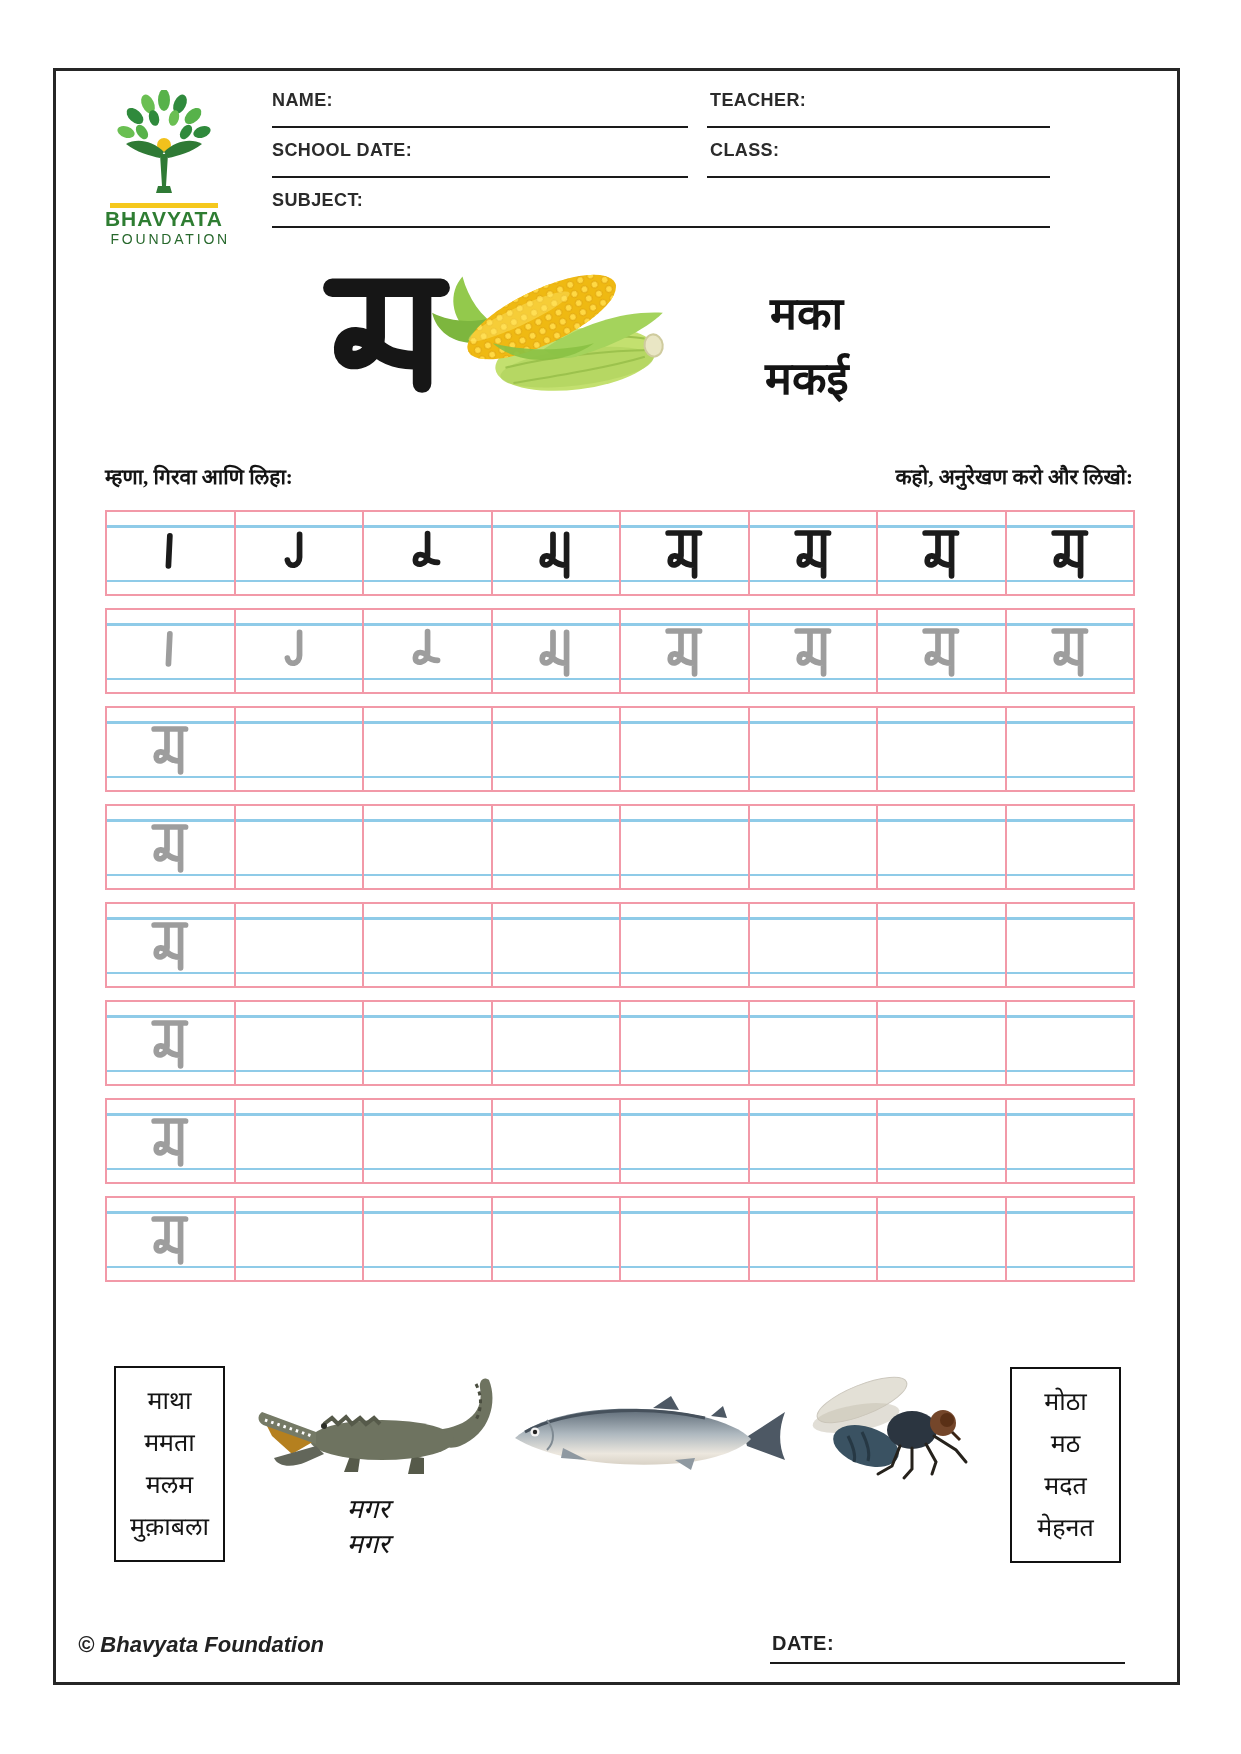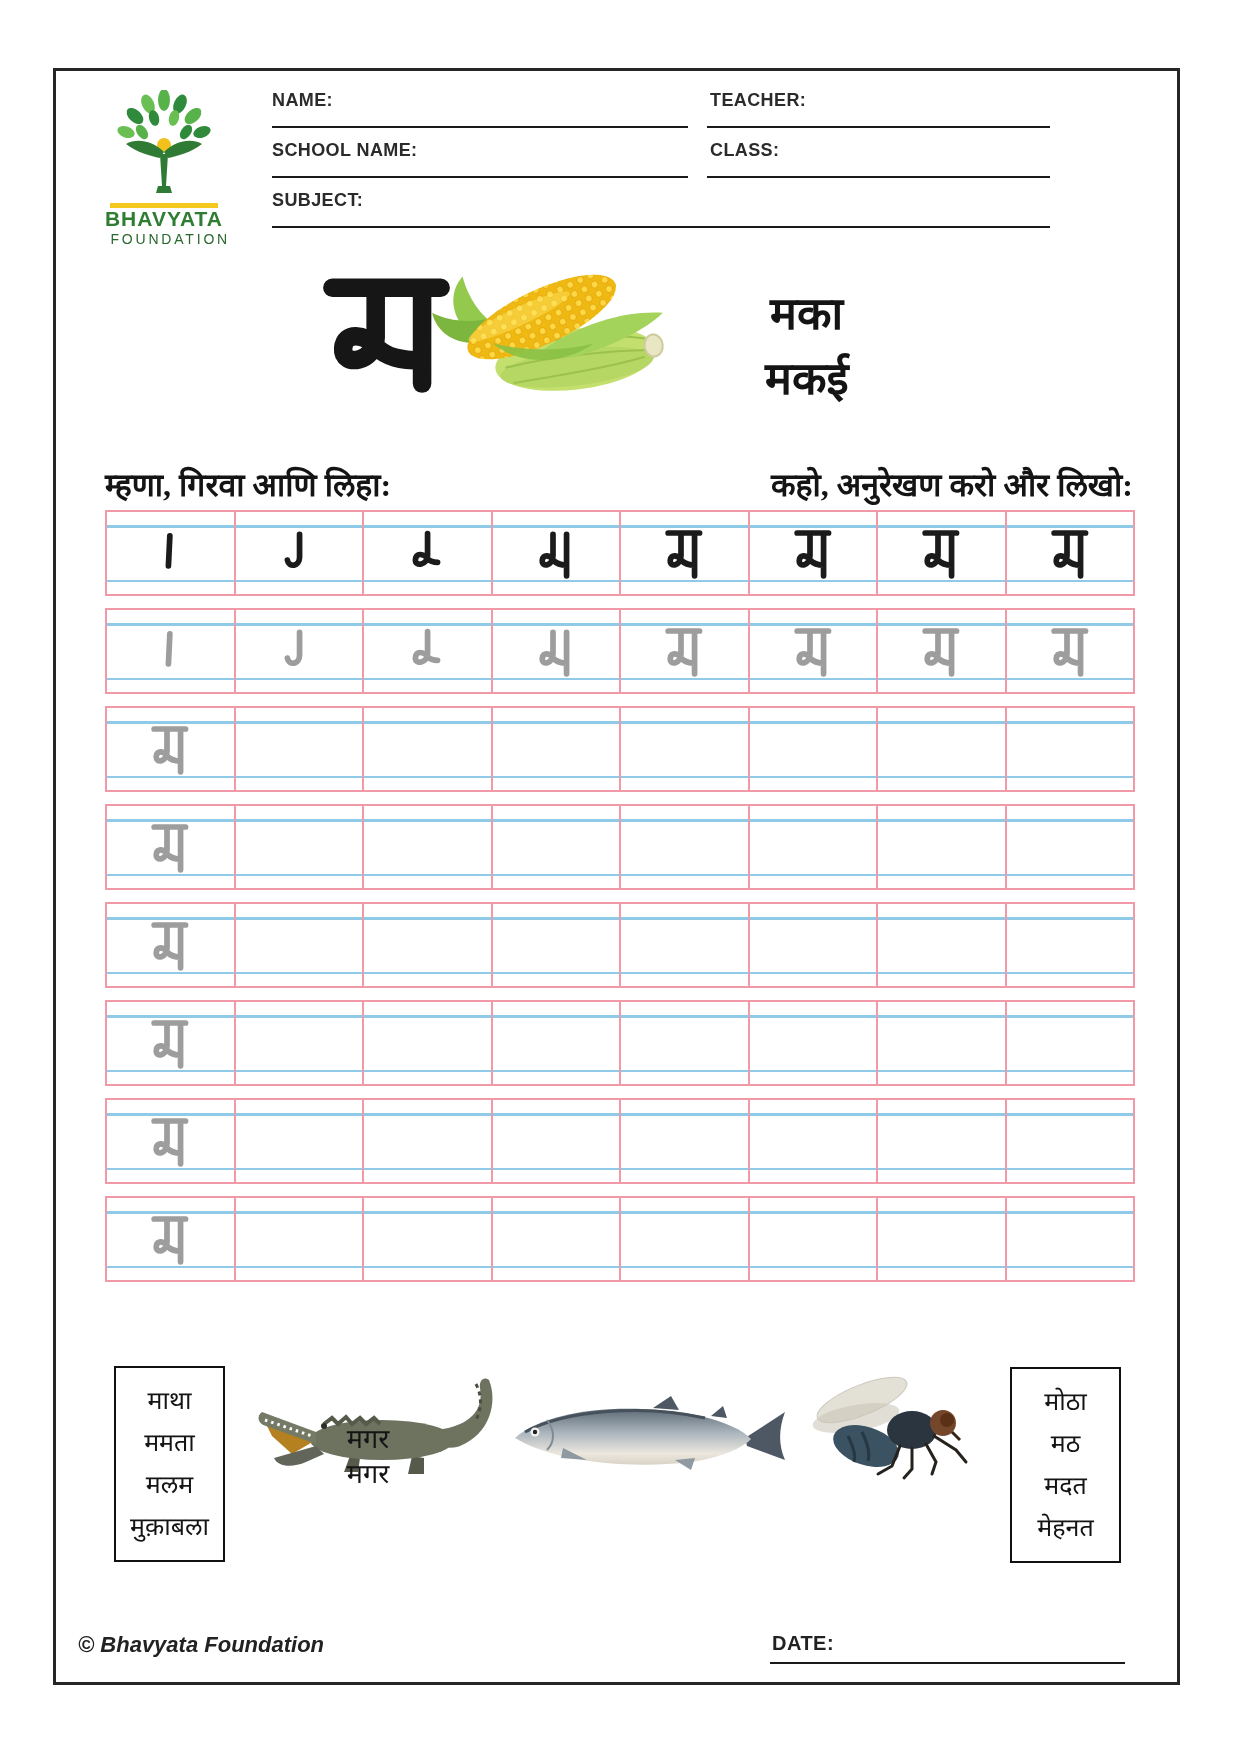--- a/index.html
+++ b/index.html
@@ -14,21 +14,21 @@
   .field-line{position:absolute;height:0;border-bottom:2px solid #1a1a1a;}
   
   .brand-bar{position:absolute;height:5px;background:#f5c81d;}
   .brand-name{position:absolute;text-align:center;font-weight:800;font-size:21px;
               letter-spacing:1px;color:#2e7d32;}
   .brand-sub{position:absolute;text-align:right;font-weight:500;font-size:14px;
              letter-spacing:2.8px;color:#27682c;}
   
   .dev{font-family:"Liberation Serif",serif;color:#141414;}
   .big-word{font-size:45px;font-weight:700;line-height:1;}
-  .instr{font-size:32px;font-weight:700;}
+  .instr{font-size:21px;font-weight:700;}
   
   .rows-host{position:absolute;left:105px;top:510px;width:1030px;}
   .p-row{position:relative;height:86px;margin-bottom:12px;border:2px solid #f299a8;
          box-sizing:border-box;background:#fff;}
   .guide{position:absolute;left:0;right:0;height:2.5px;background:#8fcbe8;}
   .guide.top{top:13px}.guide.bot{bottom:12px}
   .cells{position:absolute;left:0;top:0;right:0;bottom:0;display:flex;}
   .cell{flex:1 1 0;border-right:2px solid #f299a8;display:flex;justify-content:center;}
   .cell:last-child{border-right:none;}
   .glyph{height:60px;margin-top:11px;}
@@ -89,21 +89,21 @@
       <path d="M44 96 L56 96 L58 103 L42 103 Z" fill="#2f7a35"></path>
     </svg>
   </div>
   <div class="brand-bar" style="left:110px;top:203px;width:108px;"></div>
   <div class="brand-name" style="left:98px;top:207px;width:132px;">BHAVYATA</div>
   <div class="brand-sub" style="left:98px;top:231px;width:132px;">FOUNDATION</div>
 
   <div class="abs field-label" style="left:272px;top:90px;">NAME:</div>
   <div class="field-line" style="left:272px;top:126px;width:416px;"></div>
 
-  <div class="abs field-label" style="left:272px;top:140px;">SCHOOL NAME:</div>
+  <div class="abs field-label" style="left:272px;top:140px;">SCHOOL DATE:</div>
   <div class="field-line" style="left:272px;top:176px;width:416px;"></div>
 
   <div class="abs field-label" style="left:272px;top:190px;">SUBJECT:</div>
   <div class="field-line" style="left:272px;top:226px;width:778px;"></div>
 
   <div class="abs field-label" style="left:710px;top:90px;">TEACHER:</div>
   <div class="field-line" style="left:707px;top:126px;width:343px;"></div>
 
   <div class="abs field-label" style="left:710px;top:140px;">CLASS:</div>
   <div class="field-line" style="left:707px;top:176px;width:343px;"></div>
@@ -359,21 +359,21 @@
     <path d="M118 88 L112 104 L126 104 L128 90 Z" fill="#565a4a"></path>
     <path d="M180 88 L176 106 L192 106 L192 90 Z" fill="#565a4a"></path>
     <ellipse cx="150" cy="72" rx="72" ry="20" fill="#6e7360"></ellipse>
     <path d="M92 56 L100 50 L106 56 L114 49 L120 56 L128 50 L134 56 L142 50 L148 56" fill="none" stroke="#565a4a" stroke-width="4"></path>
     <path d="M34 56 L84 72 L60 86 L40 68 Z" fill="#b5801f"></path>
     <path d="M84 64 L30 44 C24 48 26 56 34 58 L84 76 Z" fill="#757a66"></path>
     <path d="M84 78 L42 90 C46 99 60 100 74 94 L92 86 Z" fill="#62665a"></path>
     <path d="M33 52 L80 68" fill="none" stroke="#ffffff" stroke-width="3" stroke-dasharray="2.5 4"></path>
     <circle cx="92" cy="58" r="3" fill="#2d2f28"></circle>
   </svg>
-  <div class="caption dev" style="left:288px;top:1422px;">
+  <div class="caption dev" style="left:288px;top:1492px;font-style:italic;">
     <div>मगर</div>
     <div>मगर</div>
   </div>
 
   <svg class="abs" style="left:505px;top:1392px;" width="285" height="90" viewBox="0 0 285 90">
     <defs>
       <linearGradient id="fishgrad" x1="0" y1="0" x2="0" y2="1">
         <stop offset="0" stop-color="#5d6a76"></stop>
         <stop offset=".45" stop-color="#aeb8bf"></stop>
         <stop offset=".8" stop-color="#ece7de"></stop>

